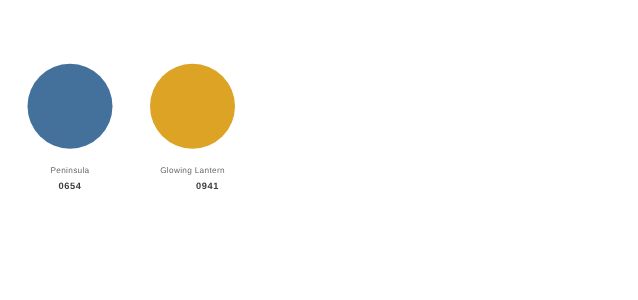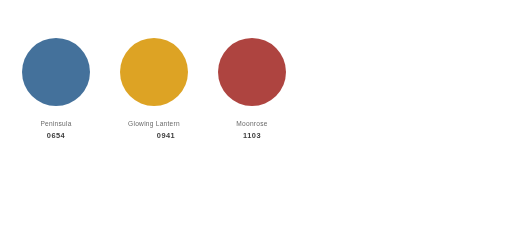--- a/index.html
+++ b/index.html
@@ -9,21 +9,21 @@
   body {
     width: 510px;
     height: 153px;
     background: #ffffff;
     font-family: "Liberation Sans", sans-serif;
     overflow: hidden;
   }
   .palette {
     display: flex;
     flex-direction: row;
-    align-items: center;
+    align-items: flex-end;
     justify-content: flex-start;
     width: 508px;
     height: 153px;
     box-sizing: border-box;
     padding-top: 25px;
     padding-left: 7px;
   }
   .swatch {
     width: 98px;
     flex: 0 0 98px;
@@ -68,21 +68,16 @@
     <div class="swatch-name" style="color: rgb(106, 106, 106);">Peninsula</div>
     <div class="swatch-code" style="color: rgb(61, 61, 61);">0654</div>
   </div>
 
   <div class="swatch">
     <div class="swatch-circle" style="background-color: rgb(221, 163, 36);"></div>
     <div class="swatch-name" style="color: rgb(106, 106, 106);">Glowing Lantern</div>
     <div class="swatch-code" style="color: rgb(61, 61, 61); padding-left: 24px;">0941</div>
   </div>
 
-  <div class="swatch">
-    <div class="swatch-circle" style="background-color: rgb(174, 68, 64);"></div>
-    <div class="swatch-name" style="color: rgb(106, 106, 106);">Moonrose</div>
-    <div class="swatch-code" style="color: rgb(61, 61, 61);">1103</div>
-  </div>
 
 
 
 </div>
 
 </body></html>

